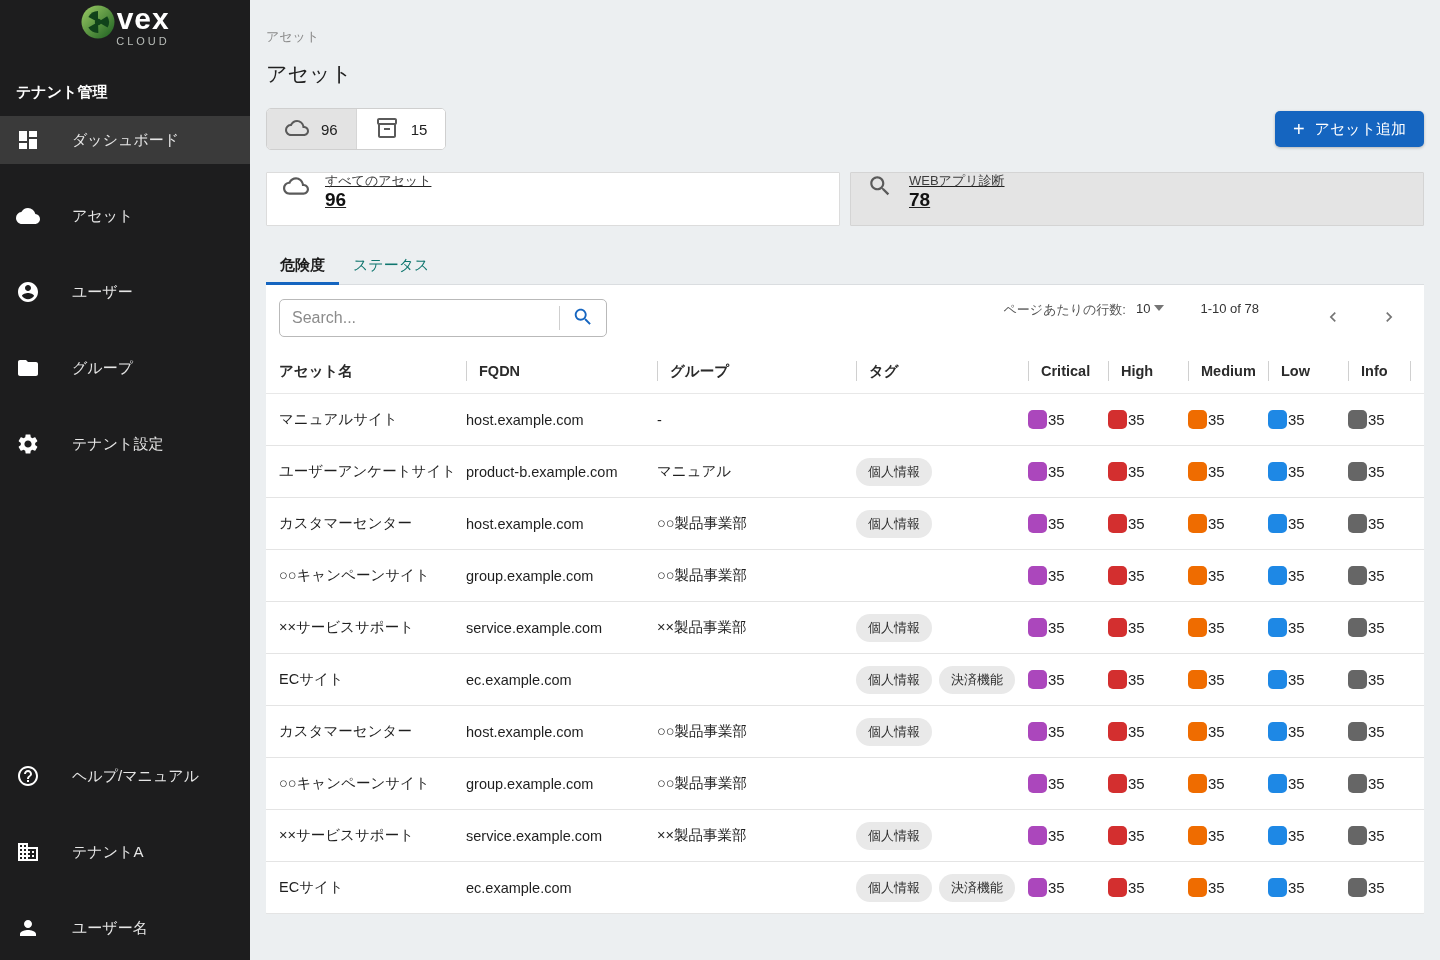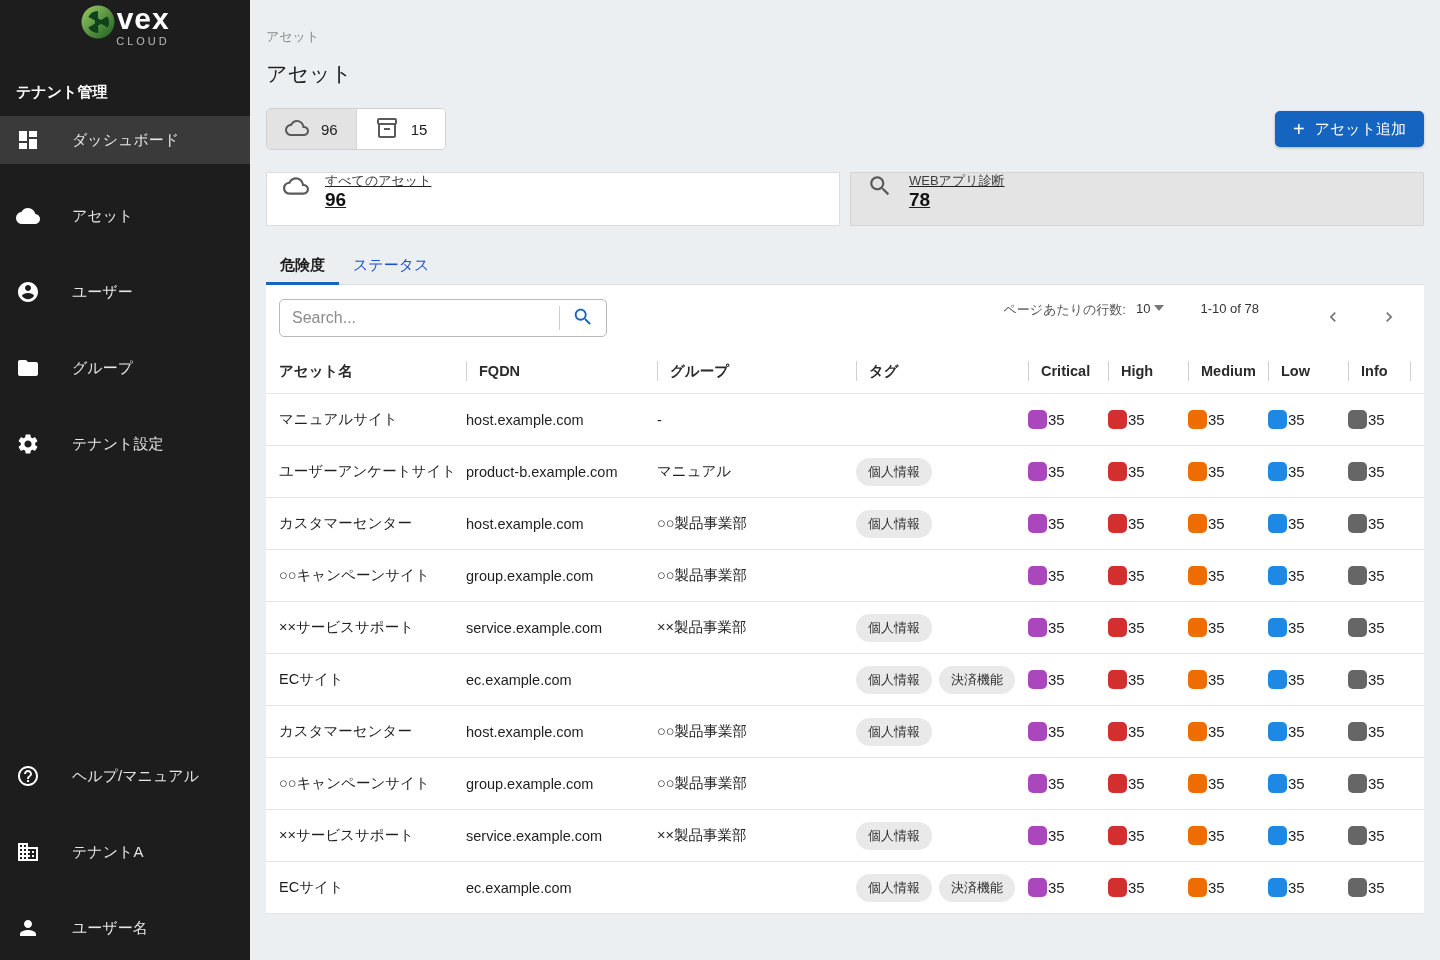--- a/index.html
+++ b/index.html
@@ -37,21 +37,21 @@
 
   .stats-row { display:flex; gap:10px; margin-top:22px; }
   .stat-card { flex:1; height:54px; border-radius:1px; display:flex; padding:0 16px; gap:16px;text-decoration:underline; }
   .stat-card.white { background:#fff; border:1px solid #dcdcdc; }
   .stat-card.gray { background:#e4e4e4; border:1px solid #d4d4d4; }
   .stat-card svg { width:26px; height:26px; fill:#5a5a5a; flex:none; }
   .stat-label { font-size:13px; color:#3c3c3c; line-height:1.2; }
   .stat-value { font-size:19px; font-weight:bold; color:#111; line-height:1.2; }
 
   .tabs { display:flex; margin-top:22px; border-bottom:1px solid #dadde0; }
-  .tab { padding:8px 14px 9px; font-size:15px; color:#1d4ed8; cursor:pointer; position:relative; min-width:70px; text-align:center; }
+  .tab { padding:8px 14px 9px; font-size:15px; color:#0f766e; cursor:pointer; position:relative; min-width:70px; text-align:center; }
   .tab.active { color:#1d1d1d; font-weight:bold; }
   .tab.active::after { content:""; position:absolute; left:0; right:0; bottom:-1px; height:3px; background:#1565c0; }
 
   .panel { background:#fff; border-radius:0 0 2px 2px; }
   .toolbar { display:flex; align-items:center; justify-content:space-between; padding:14px 13px 12px; }
   .search-box { display:flex; align-items:center; width:328px; height:38px; border:1px solid #b9b9b9; border-radius:5px; background:#fff; overflow:hidden; }
   .search-box input { flex:1; border:none; outline:none; font-size:16px; padding:0 12px; color:#333; font-family:inherit; }
   .search-box input::placeholder { color:#8b8b8b; }
   .search-divider { width:1px; height:24px; background:#cfcfcf; }
   .search-btn { width:46px; height:100%; display:flex; align-items:center; justify-content:center; background:none; border:none; cursor:pointer; }

